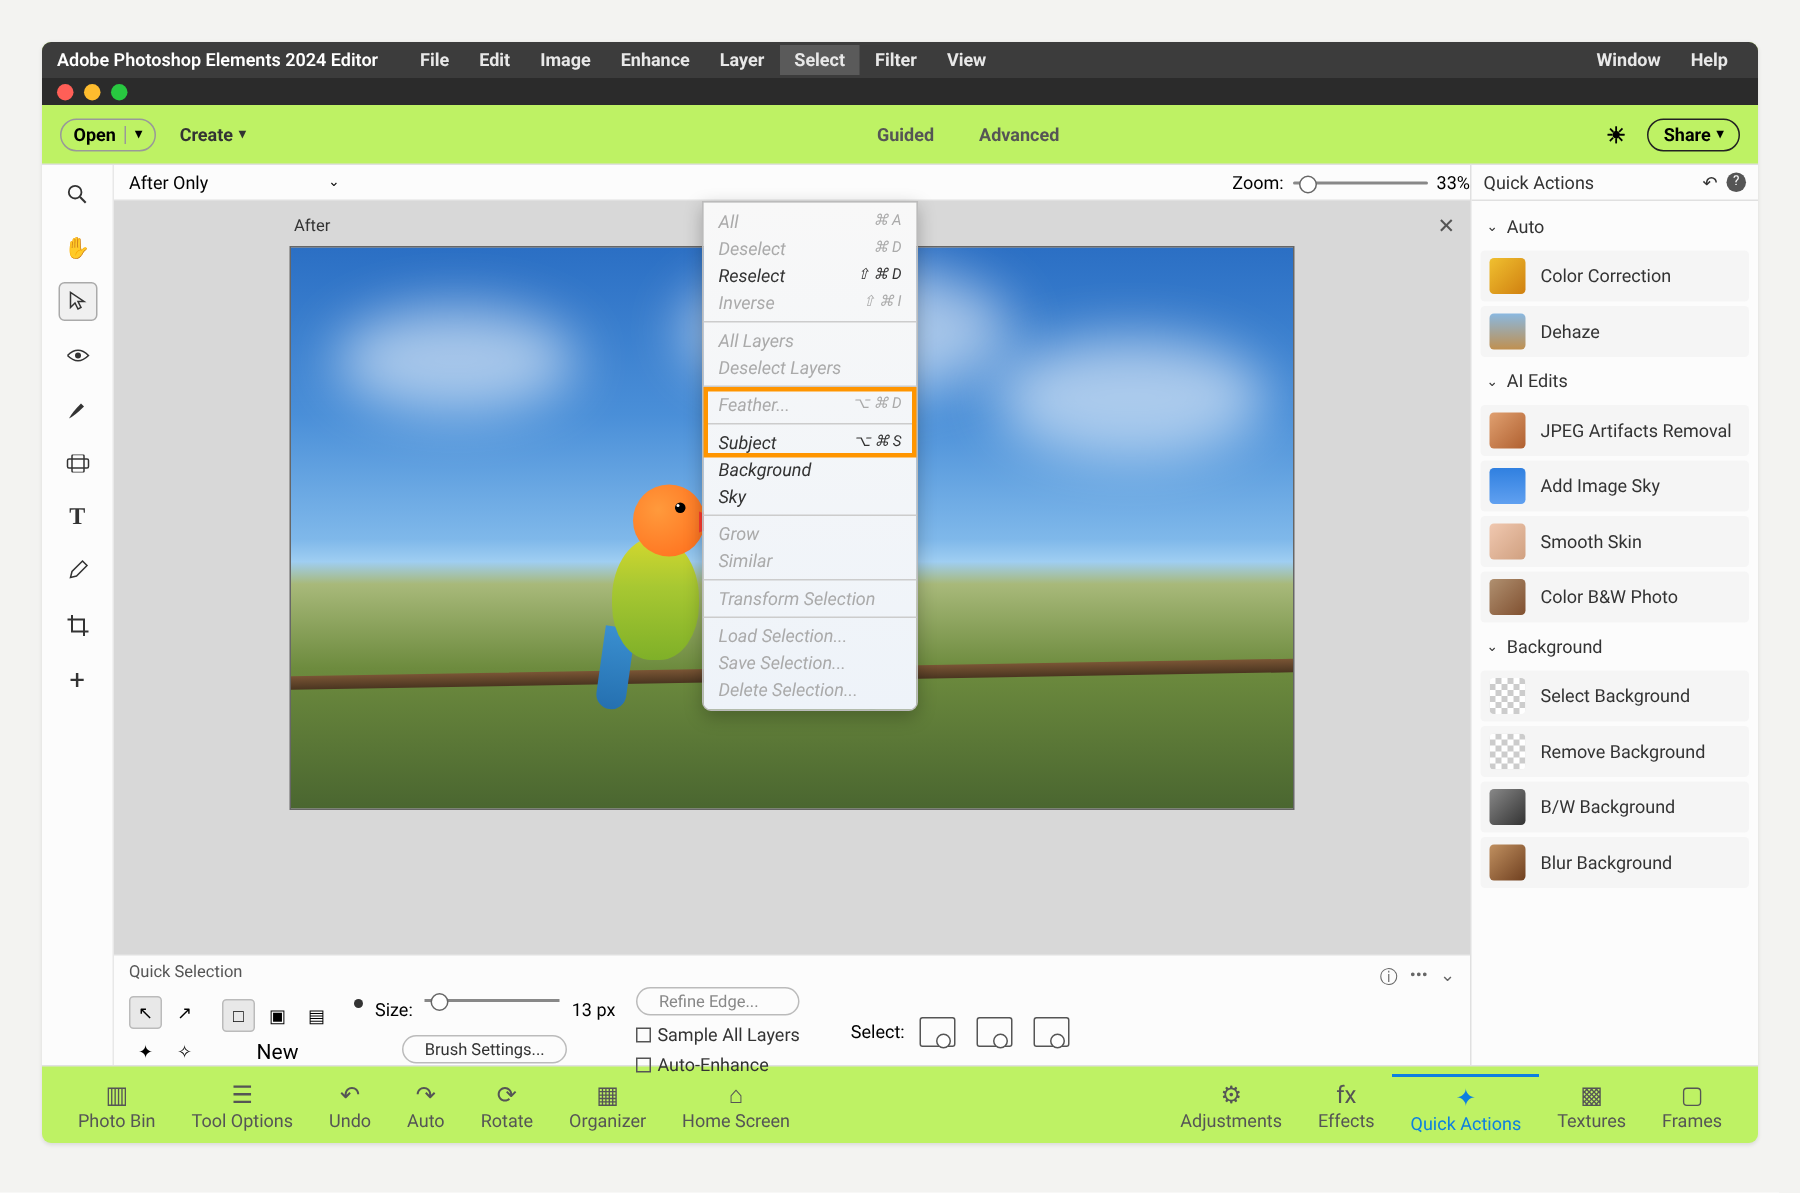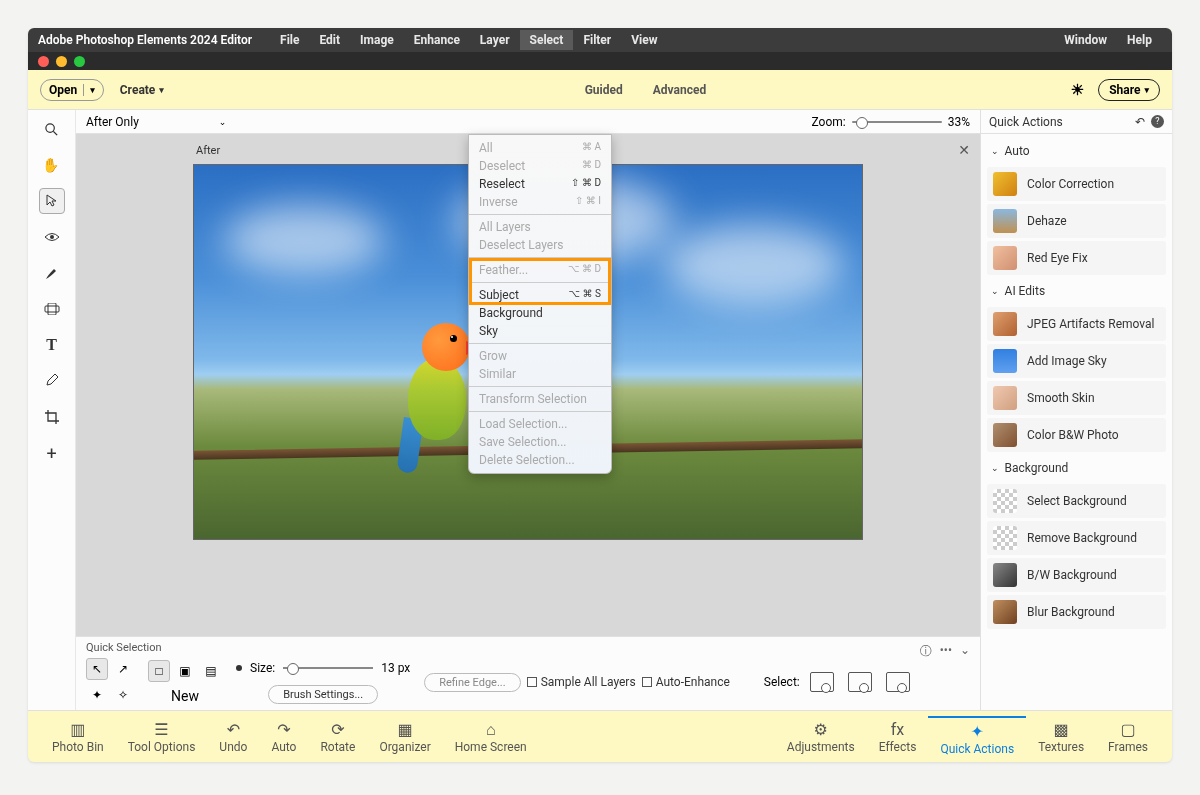--- a/index.html
+++ b/index.html
@@ -1,17 +1,17 @@
 <!DOCTYPE html>
 <html><head>
 <meta charset="utf-8">
 <style>
 *{margin:0;padding:0;box-sizing:border-box;font-family:-apple-system,BlinkMacSystemFont,"Segoe UI",Roboto,sans-serif;font-size:12px;}
 body{background:#f3f3f1;display:flex;justify-content:center;align-items:flex-start;padding:28px 0;}
-.app{width:1144px;background:#fef9c3;border-radius:6px;overflow:hidden;box-shadow:0 1px 3px rgba(0,0,0,0.1);}
+.app{width:1144px;background:#bef264;border-radius:6px;overflow:hidden;box-shadow:0 1px 3px rgba(0,0,0,0.1);}
 .menubar{background:#3c3c3c;color:#e8e8e8;height:24px;display:flex;align-items:center;padding:0 10px;gap:0;}
 .menubar .appname{font-weight:600;margin-right:18px;color:#fff;}
 .menubar .mi{padding:3px 10px;cursor:default;font-weight:bold;}
 .menubar .mi.active{background:#5a5a5a;}
 .menubar .spacer{flex:1;}
 .traffic{background:#2b2b2b;height:18px;display:flex;align-items:center;padding:0 10px;gap:7px;}
 .dot{width:11px;height:11px;border-radius:50%;}
 .dot.r{background:#ff5f57;}
 .dot.y{background:#febc2e;}
 .dot.g{background:#28c840;}
@@ -22,21 +22,21 @@
 .tabs{position:absolute;left:50%;transform:translateX(-50%);display:flex;gap:30px;color:#555;}
 .share{border:1px solid #222;border-radius:14px;padding:3px 10px;display:flex;align-items:center;gap:4px;}
 .sun{margin-right:14px;font-size:15px;}
 .body{display:flex;height:600px;}
 .tools{width:48px;background:#fcfcfc;border-right:1px solid #e8e8e8;display:flex;flex-direction:column;align-items:center;padding-top:6px;gap:10px;}
 .tool{width:26px;height:26px;display:flex;align-items:center;justify-content:center;border-radius:4px;font-size:14px;color:#333;}
 .tool.sel{border:1px solid #aaa;background:#f0f0f0;}
 .main{flex:1;display:flex;flex-direction:column;background:#fcfcfc;position:relative;}
 .viewbar{height:24px;border-bottom:1px solid #e0e0e0;display:flex;align-items:center;padding:0 10px;position:relative;}
 .viewsel{display:flex;align-items:center;gap:80px;}
-.zoom{position:absolute;right:10px;display:flex;align-items:center;gap:6px;}
+.zoom{position:absolute;right:0;display:flex;align-items:center;gap:6px;}
 .zoom .slider{width:90px;height:2px;background:#888;position:relative;border-radius:1px;}
 .zoom .slider::before{content:"";position:absolute;left:4px;top:-4px;width:10px;height:10px;border:1px solid #666;background:#fff;border-radius:50%;}
 .canvas-area{flex:1;background:#d8d8d8;position:relative;display:flex;align-items:flex-start;justify-content:center;padding-top:30px;}
 .close-x{position:absolute;right:10px;top:8px;font-size:14px;color:#555;}
 .imglabel{position:absolute;left:120px;top:10px;font-size:11px;color:#333;}
 .photo{width:670px;height:376px;border:1px solid #666;position:relative;overflow:hidden;background:linear-gradient(to bottom,#2b6fc4 0%,#4a8fd8 30%,#7fb8ea 52%,#9fcef2 56%,#a8b97a 60%,#6d8b3e 75%,#4a6630 100%);}
 .cloud{position:absolute;background:rgba(255,255,255,0.55);border-radius:50%;filter:blur(18px);}
 .branch{position:absolute;left:-20px;right:-20px;top:280px;height:9px;background:linear-gradient(to bottom,#7a5535,#4a3520);border-radius:4px;transform:rotate(-1deg);}
 .bird{position:absolute;width:90px;height:130px;}
 .bird .head{width:48px;height:48px;border-radius:50%;position:absolute;top:0;}
@@ -50,21 +50,21 @@
 .bird.left .body2{background:linear-gradient(to bottom,#d4d82e 0%,#a8c832 40%,#7fb028 100%);left:14px;}
 .bird.left .beak{border-left:18px solid #ff3b2f;left:72px;}
 .bird.left .eye{left:56px;}
 .bird.left .tail{background:linear-gradient(to bottom,#3a8fd0,#2570b0);left:6px;transform:rotate(8deg);}
 .bird.right{left:320px;top:158px;}
 .bird.right .head{background:radial-gradient(circle at 60% 35%,#ffb347,#ff8c1a);left:8px;}
 .bird.right .body2{background:linear-gradient(to bottom,#e8e83c 0%,#8ec935 35%,#2ea04a 70%,#1f7a38 100%);left:14px;}
 .bird.right .beak{border-right:18px solid #ff3b2f;left:-6px;}
 .bird.right .eye{left:20px;}
 .bird.right .tail{background:linear-gradient(to bottom,#1f7a38,#155528);left:56px;transform:rotate(-6deg);}
-.dropdown{position:absolute;left:392px;top:0;width:144px;background:linear-gradient(to bottom,#f8f8f8,#eef3f9);border:1px solid #bbb;border-radius:0 0 6px 6px;box-shadow:0 4px 12px rgba(0,0,0,0.25);z-index:50;padding:4px 0;}
+.dropdown{position:absolute;left:392px;top:0;width:144px;background:linear-gradient(to bottom,#f8f8f8,#eef3f9);border:1px solid #bbb;border-radius:0 0 6px 6px;box-shadow:0 4px 12px rgba(0,0,0,0.25);z-index:50;padding:4px 0;font-style:italic;}
 .dd-item{padding:2px 10px;display:flex;justify-content:space-between;color:#333;font-size:11px;}
 .dd-item.disabled{color:#aaa;}
 .dd-sep{height:1px;background:#ccc;margin:3px 0;}
 .dd-highlight{position:absolute;left:0px;top:123px;width:142px;height:47px;border:3px solid #ff9500;pointer-events:none;}
 .toolopts{height:74px;border-top:1px solid #e0e0e0;background:#fcfcfc;padding:4px 10px;position:relative;}
 .toolopts .title{font-size:11px;color:#555;}
 .toolopts .row{display:flex;align-items:center;gap:14px;margin-top:4px;}
 .minitool{width:22px;height:22px;border:1px solid transparent;border-radius:3px;display:flex;align-items:center;justify-content:center;font-size:12px;}
 .minitool.sel{background:#e8e8e8;border-color:#bbb;}
 .size-slider{width:90px;height:2px;background:#888;position:relative;}
@@ -310,29 +310,29 @@
           </div>
           <div style="display:flex;flex-direction:column;align-items:center;gap:6px">
             <div style="display:flex;gap:4px">
               <div class="minitool sel">□</div>
               <div class="minitool">▣</div>
               <div class="minitool">▤</div>
             </div>
             <span style="font-size:14px">New</span>
           </div>
           <div style="display:flex;flex-direction:column;gap:10px">
-            <div style="display:flex;align-items:center;gap:8px">
+            <div style="display:flex;align-items:flex-start;gap:8px">
               <span style="width:6px;height:6px;background:#333;border-radius:50%"></span>
               <span>Size:</span>
               <div class="size-slider"></div>
               <span>13 px</span>
             </div>
             <div class="pillbtn dark" style="align-self:center">Brush Settings...</div>
           </div>
-          <div style="display:flex;flex-direction:row;gap:6px">
+          <div style="display:flex;flex-direction:column;gap:6px">
             <div class="pillbtn">Refine Edge...</div>
             <div class="chk">
                 <span class="box"></span>
                 <span>Sample All Layers</span>
               </div>
             <div class="chk">
                 <span class="box"></span>
                 <span>Auto-Enhance</span>
               </div>
           </div>
@@ -362,24 +362,20 @@
             <span>Auto</span>
           </div>
           <div class="rp-item">
             <div class="thumb" style="background:linear-gradient(135deg,#f0c030,#d08010)"></div>
             <span>Color Correction</span>
           </div>
           <div class="rp-item">
             <div class="thumb" style="background:linear-gradient(to bottom,#8ab8e0,#c09050)"></div>
             <span>Dehaze</span>
           </div>
-          <div class="rp-item">
-            <div class="thumb" style="background:linear-gradient(135deg,#f0c0a0,#d09070)"></div>
-            <span>Red Eye Fix</span>
-          </div>
           <div class="rp-section">
             <span class="chev">⌄</span>
             <span>AI Edits</span>
           </div>
           <div class="rp-item">
             <div class="thumb" style="background:linear-gradient(135deg,#e0a070,#b06030)"></div>
             <span>JPEG Artifacts Removal</span>
           </div>
           <div class="rp-item">
             <div class="thumb" style="background:linear-gradient(to bottom,#3080e0,#60a0f0)"></div>

